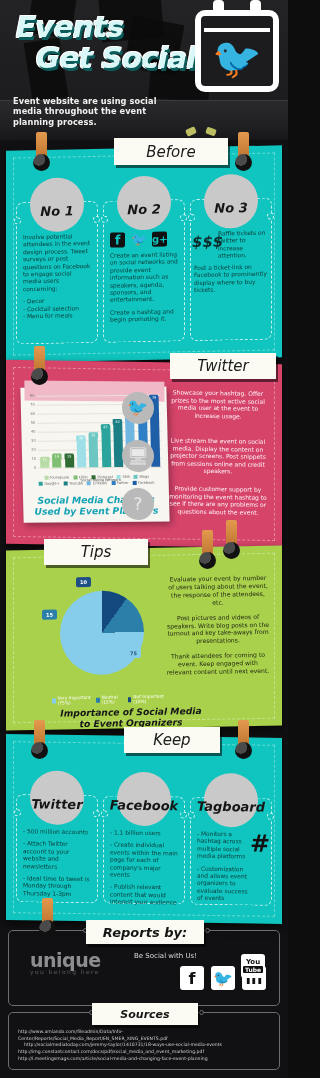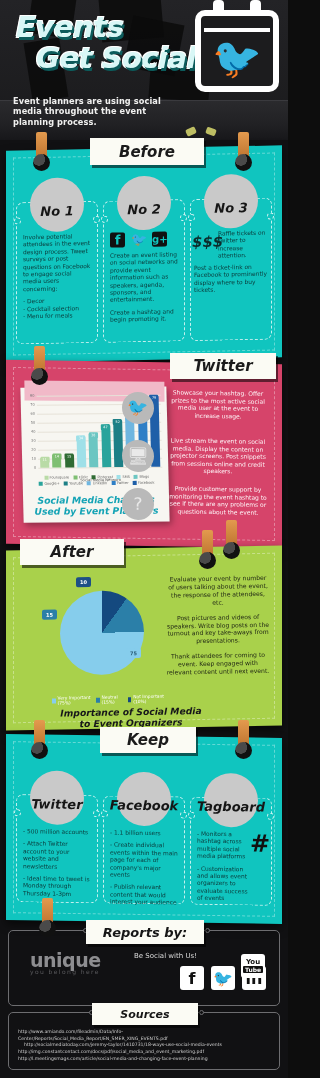--- a/index.html
+++ b/index.html
@@ -45,21 +45,21 @@
      border-radius:2px;transform:rotate(-25deg);opacity:.9;}
   .pin-a{left:186px;} .pin-b{left:206px;transform:rotate(20deg);}
 
   
   .board { position:absolute; left:6px; width:276px; }
   .board .sheet { position:relative; width:100%; height:100%; }
   .dash { position:absolute; inset:7px; border:1px dashed rgba(255,255,255,.35); }
   .label-tag { position:absolute; z-index:6; background:#fbfbf4;
      box-shadow:2px 3px 0 rgba(0,0,0,.55);
      display:flex; align-items:center; justify-content:center;
-     font-weight:bold; font-style:italic; color:#1b1b1b; }
+     font-weight:normal; font-style:italic; color:#1b1b1b;margin-left:24px; }
   .clip { position:absolute; z-index:7; width:11px; height:30px;
      background:linear-gradient(180deg,#e39a4e,#b96f2c); border-radius:2px; }
   .clip:after { content:""; position:absolute; left:-3px; bottom:-9px;
      width:17px; height:17px; border-radius:50%;
      background:radial-gradient(circle at 35% 32%, #4a4a4a 0 38%, #111 40% 100%); }
 
   
   #before { top:148px; height:212px; }
   #before .sheet { background:#10c5bf; transform:skewY(-1.1deg);
      box-shadow:0 4px 10px rgba(0,0,0,.6); }
@@ -204,21 +204,21 @@
     <div class="title">
       <span>Events</span>
       <span class="l2">Get Social</span>
     </div>
     <div class="cal">
       <div class="cal-in">
         <span class="bird">🐦</span>
       </div>
     </div>
     <div class="shelf"></div>
-    <div class="tagline">Event planners are using social media throughout the event planning process.</div>
+    <div class="tagline">Event website are using social media throughout the event planning process.</div>
     <div class="pin-a"></div>
     <div class="pin-b"></div>
   </div>
 
   <div class="board" id="before">
     <div class="clip" style="left:30px;top:-16px;"></div>
     <div class="clip" style="left:232px;top:-16px;"></div>
     <div class="sheet">
       <div class="dash"></div>
       <div class="cols">
@@ -419,21 +419,21 @@
           </div>
         <div class="pie-title">Importance of Social Media to Event Organizers</div>
       </div>
 
       <div class="after-right">
         <p>Evaluate your event by number of users talking about the event, the response of the attendees, etc.</p>
         <p>Post pictures and videos of speakers. Write blog posts on the turnout and key take-aways from presentations.</p>
         <p>Thank attendees for coming to event. Keep engaged with relevant content until next event.</p>
       </div>
     </div>
-    <div class="label-tag">After</div>
+    <div class="label-tag">Tips</div>
   </div>
 
   <div class="board" id="tips">
     <div class="clip" style="left:28px;top:-16px;"></div>
     <div class="clip" style="left:232px;top:-16px;"></div>
     <div class="clip" style="left:36px;top:162px;"></div>
     <div class="sheet">
       <div class="dash"></div>
       <div class="cols" style="top:42px;">
 

